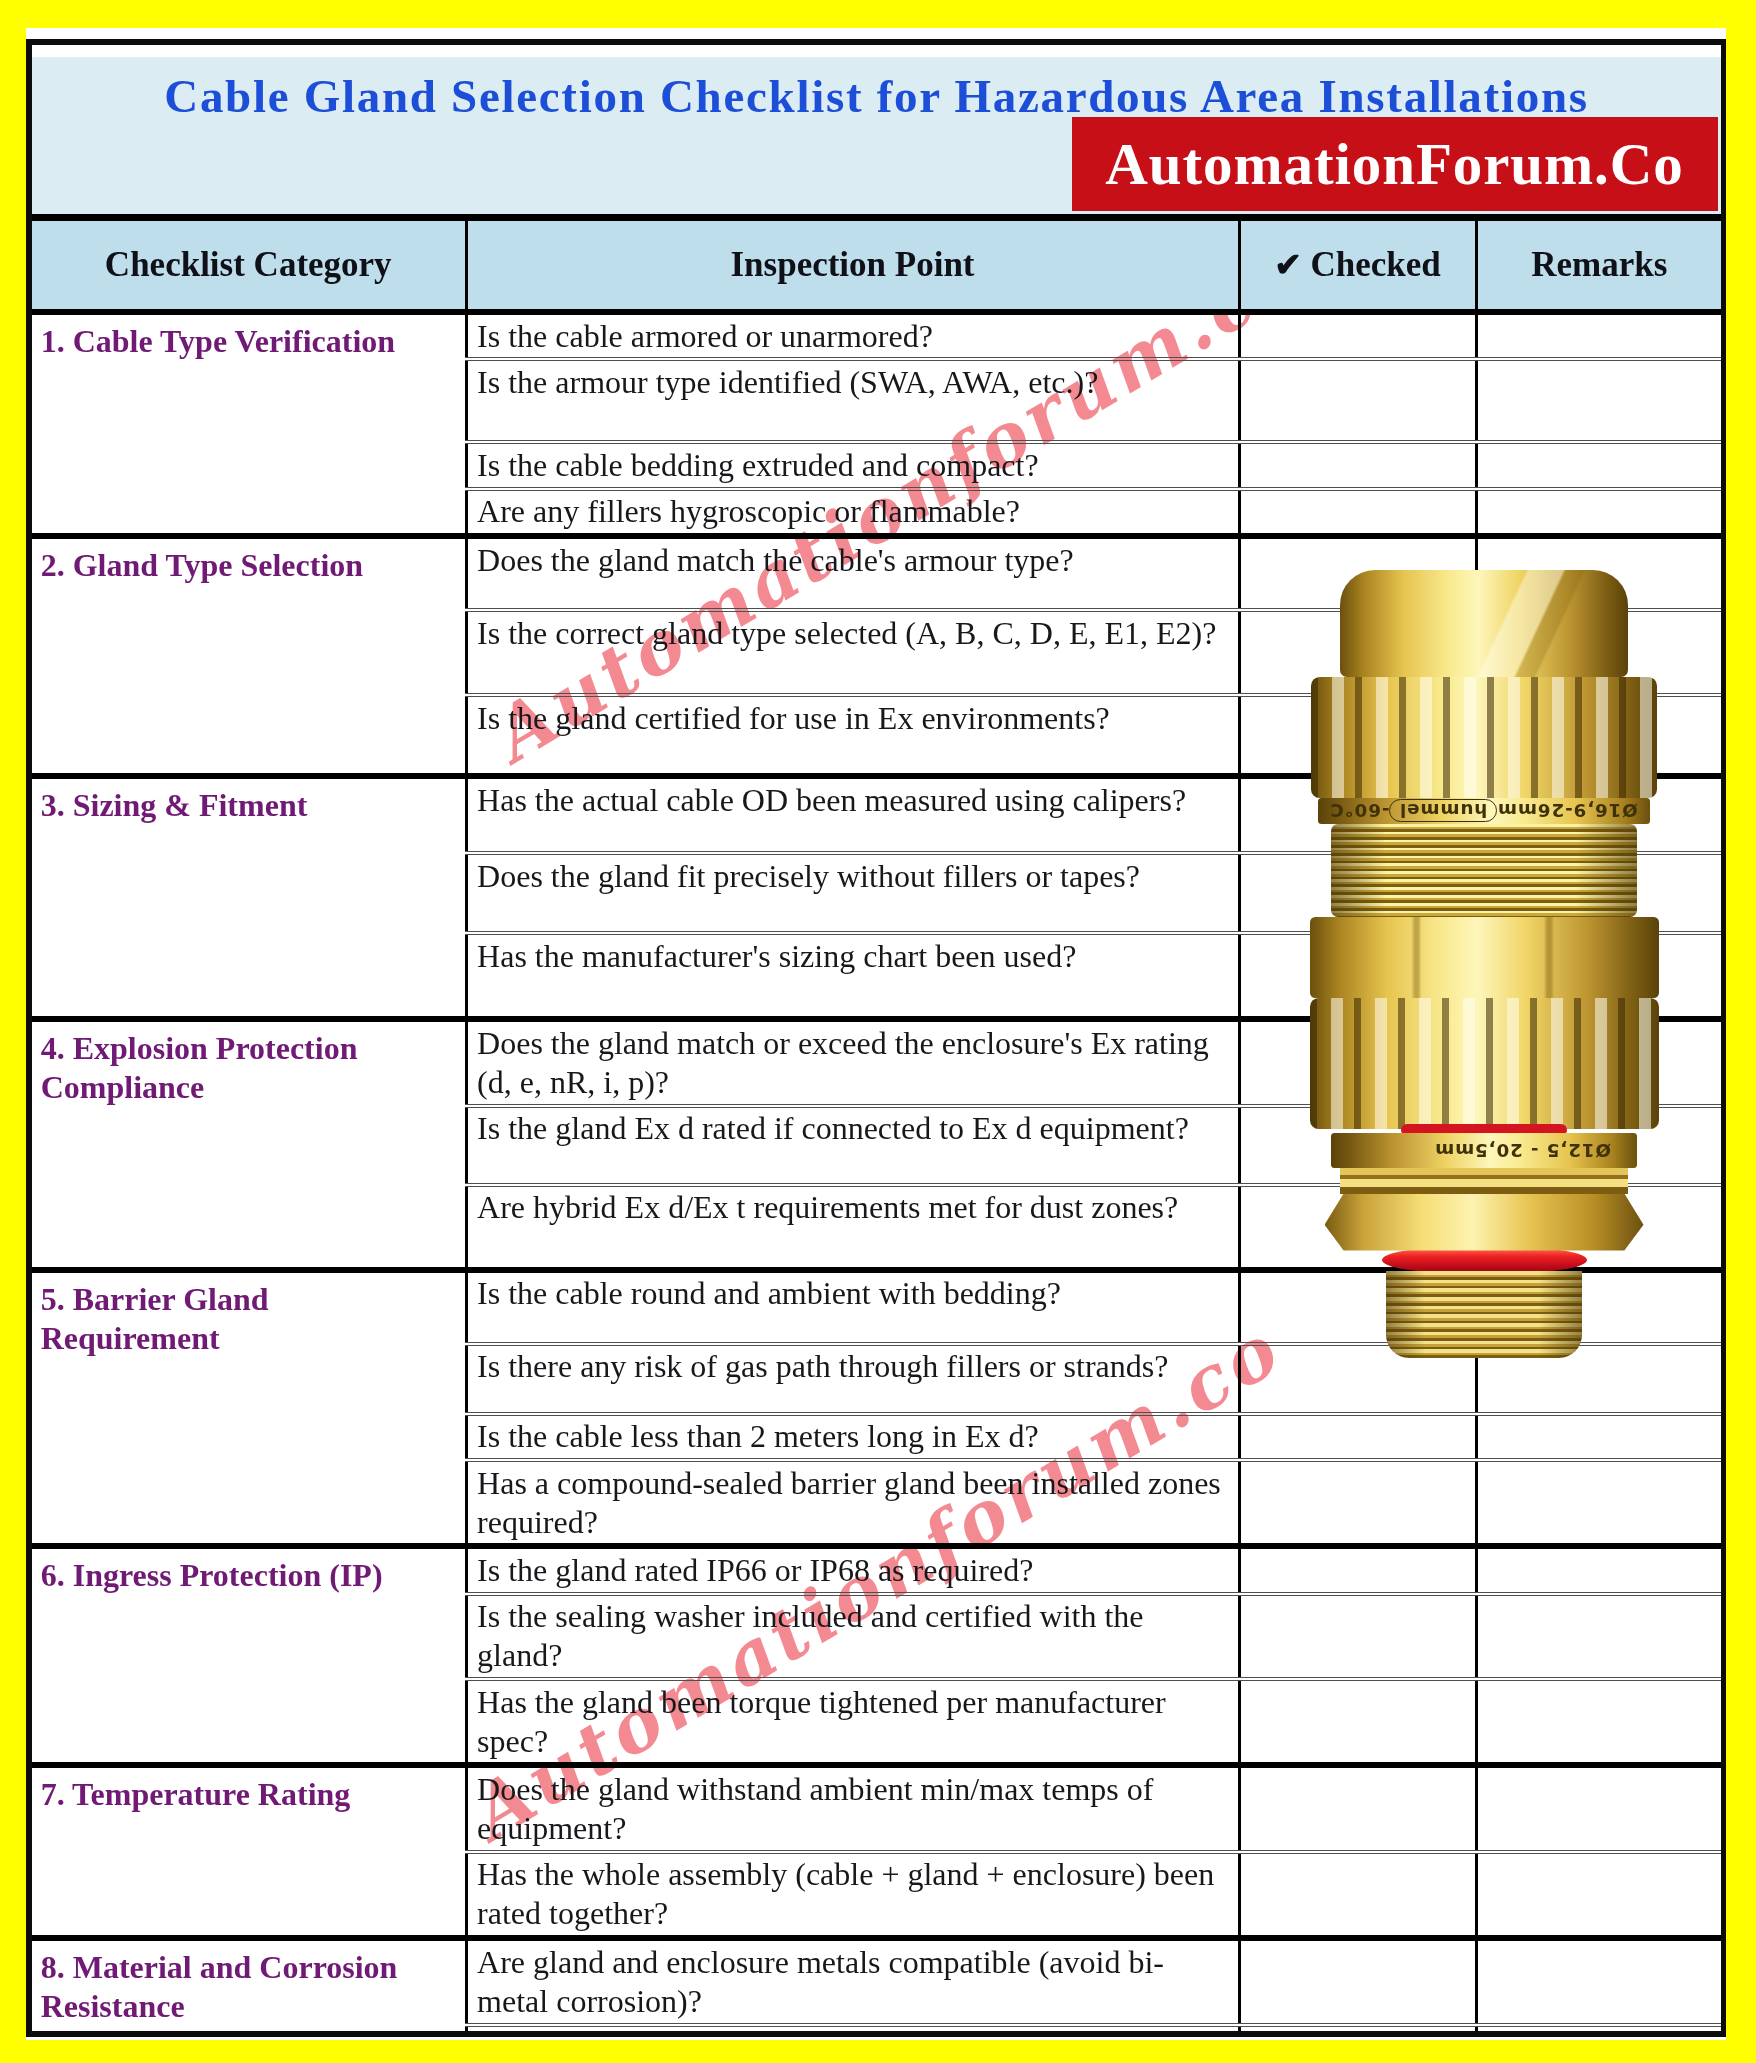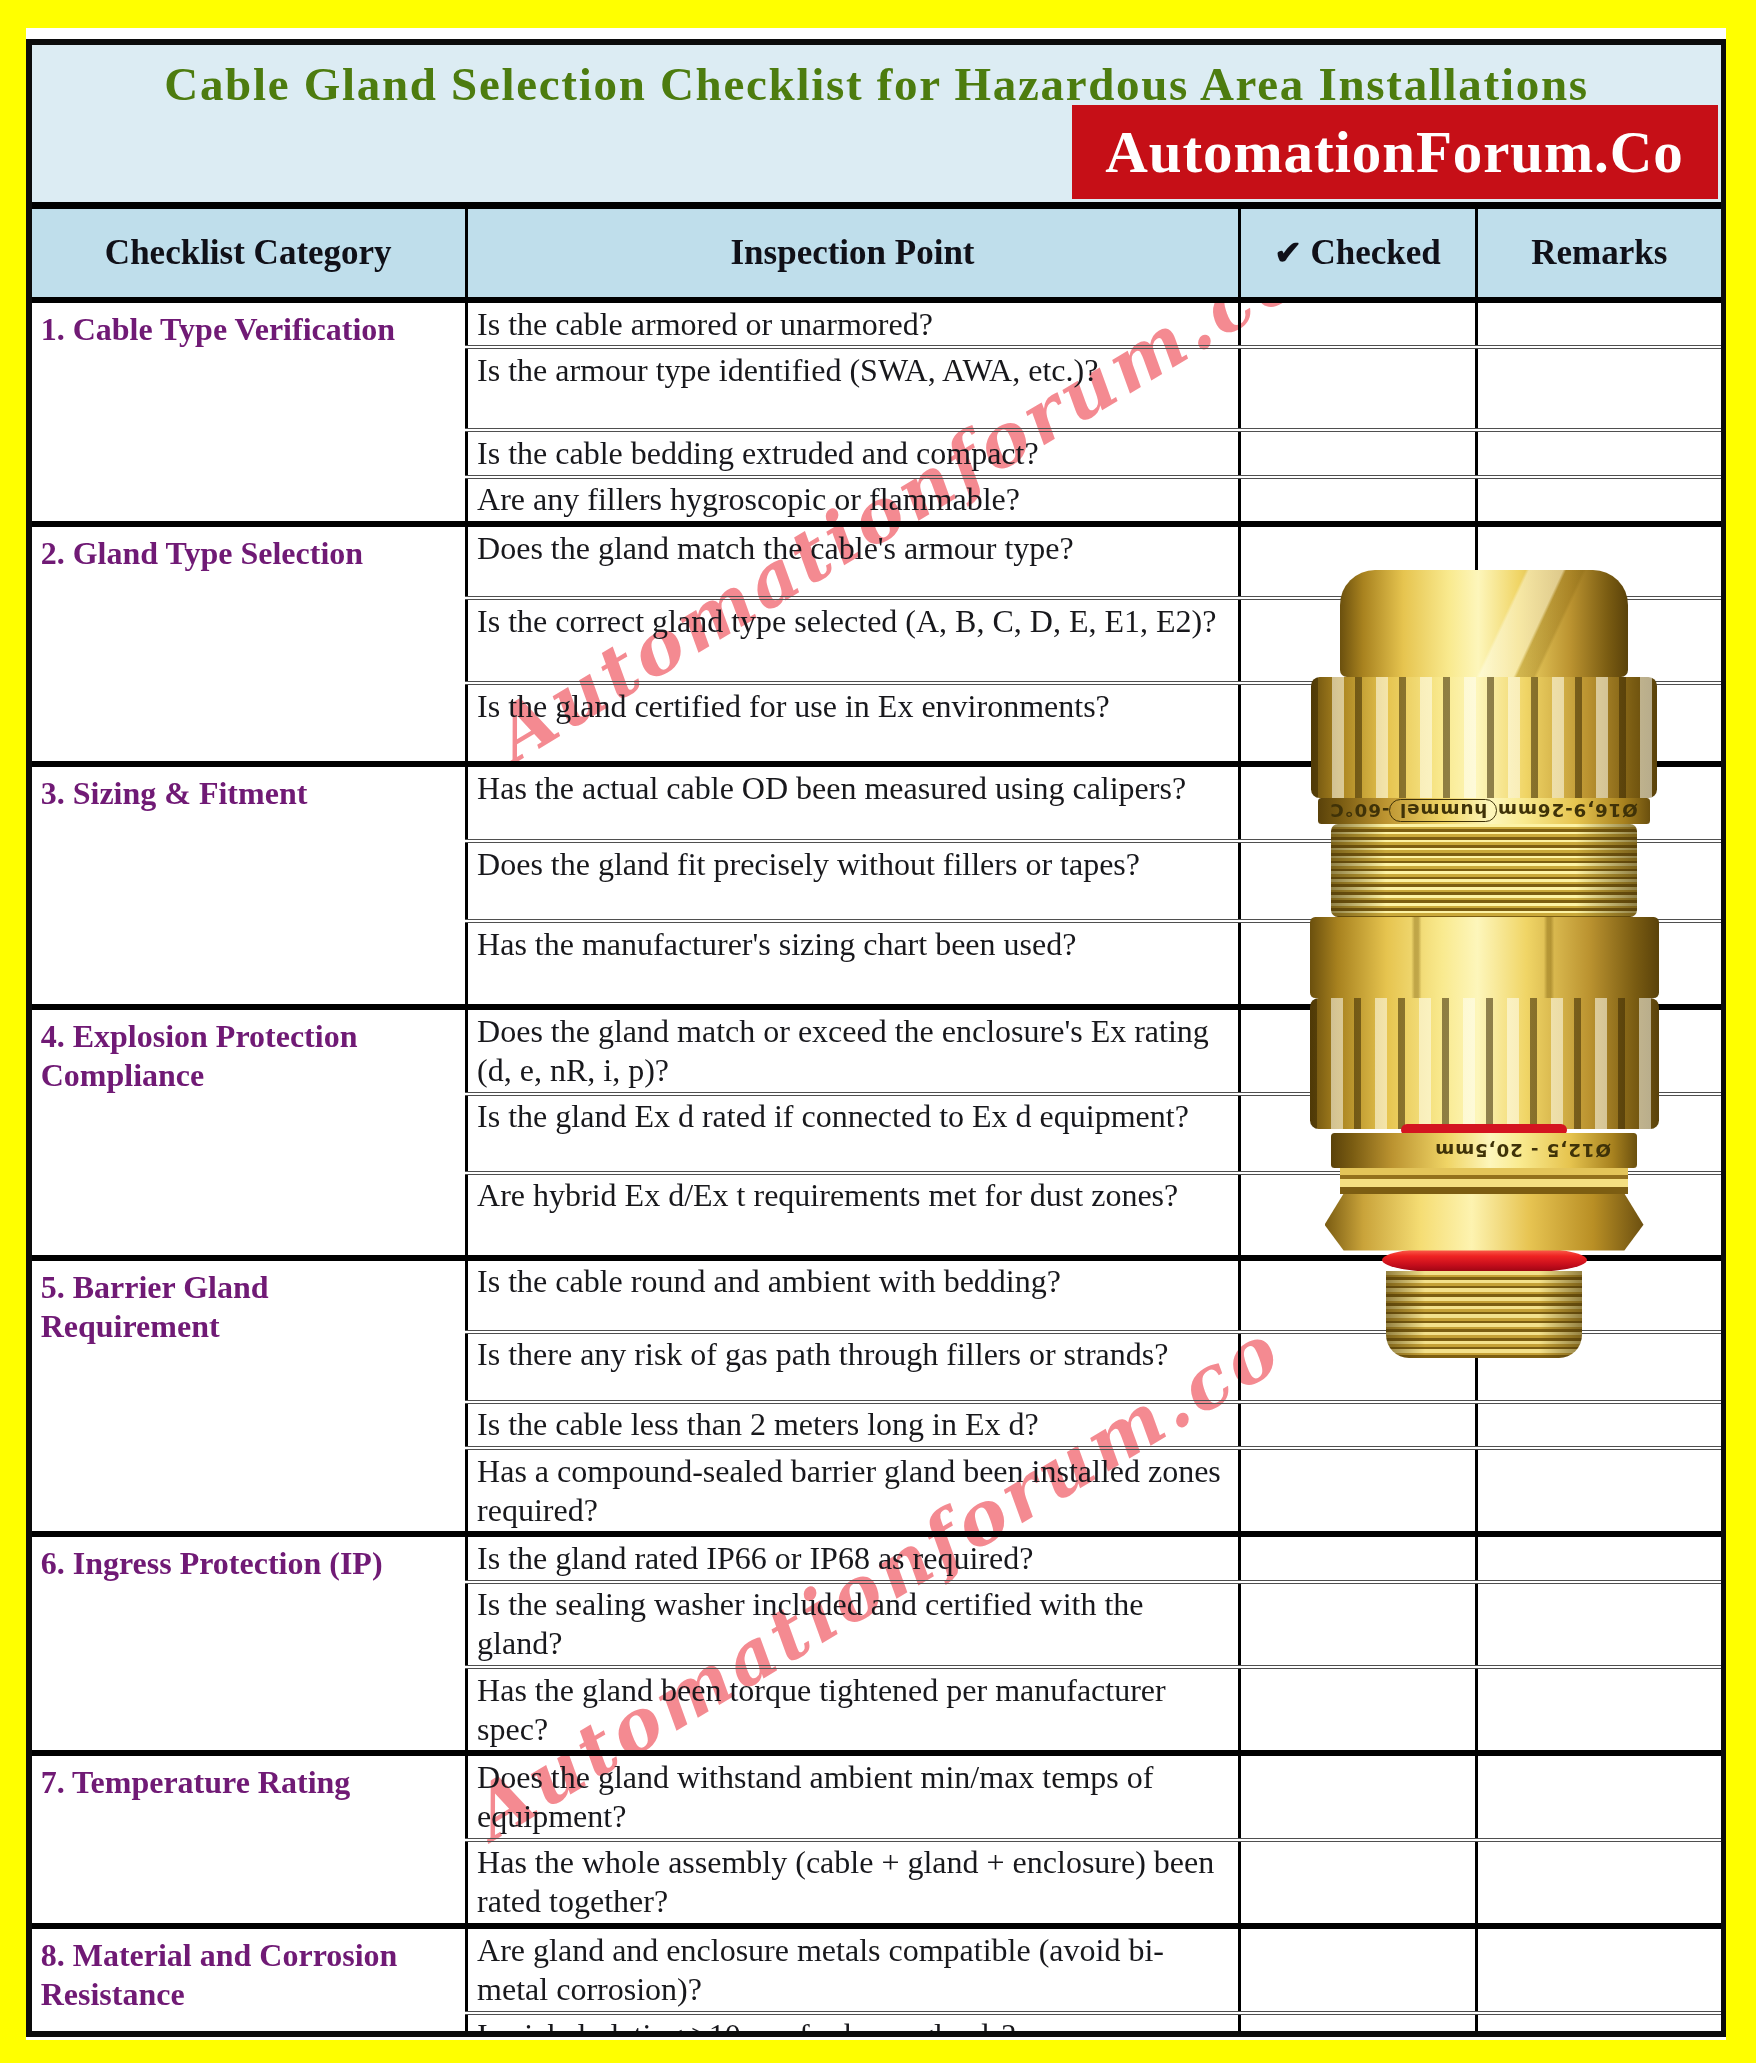--- a/index.html
+++ b/index.html
@@ -17,22 +17,22 @@
   .doc-frame{
     position:absolute;left:26px;top:39px;width:1701px;height:1998px;box-sizing:border-box;
     border:6.1px solid #0c0c0c;background:#ffffff;overflow:hidden;z-index:2;
   }
   
   .title-area{
     position:relative;width:100%;height:164px;background:#dcecf3;border-bottom:7px solid #000;
     box-sizing:border-box;z-index:4;
   }
   .main-title{
-    margin:0;padding-top:12.2px;text-align:center;
-    font-size:47px;font-weight:bold;color:#4d7c0f;letter-spacing:1.7px;white-space:nowrap;
+    margin:12px;padding-top:12.2px;text-align:center;
+    font-size:47px;font-weight:bold;color:#1d4ed8;letter-spacing:1.7px;white-space:nowrap;
   }
   .logo-box{
     position:absolute;right:3.5px;top:60px;width:646px;height:94px;background:#c60f17;
     display:flex;align-items:center;justify-content:center;
   }
   .logo-text{color:#ffffff;font-weight:bold;font-size:59px;letter-spacing:0.9px;white-space:nowrap;}
   
   .wm{
     position:absolute;z-index:1;white-space:nowrap;
     font-family:"DejaVu Serif",serif;font-style:italic;font-weight:bold;

